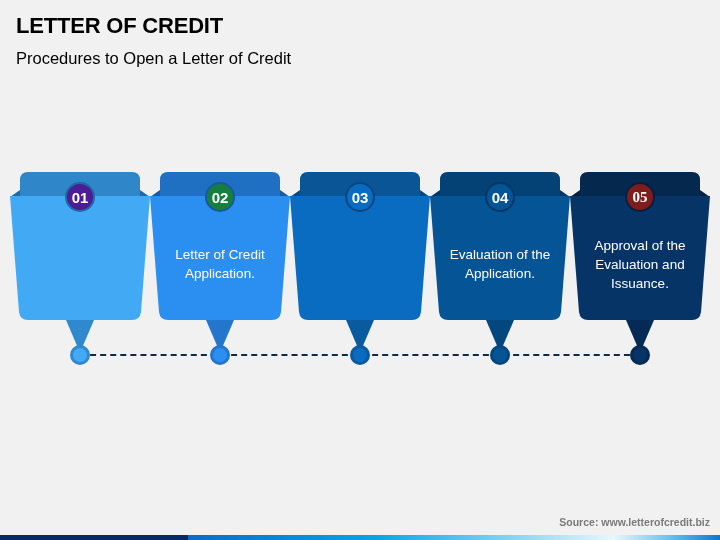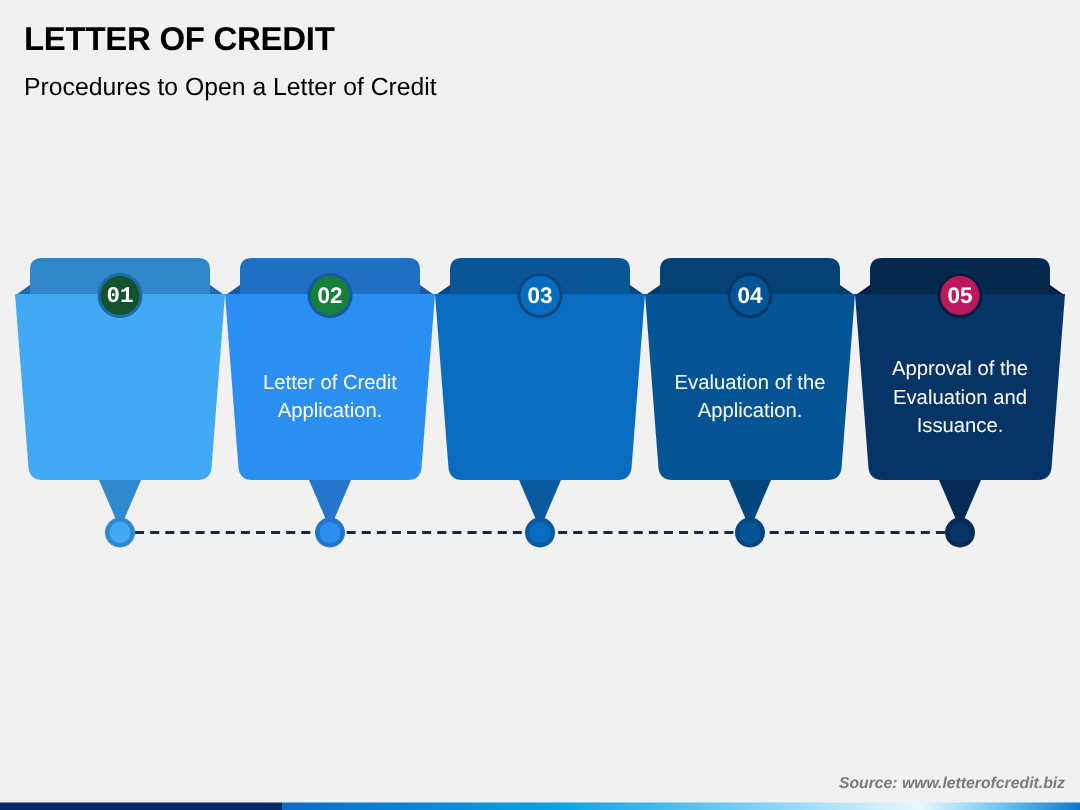--- a/index.html
+++ b/index.html
@@ -37,21 +37,21 @@
       position: absolute; left: 14px; top: 36px; width: 112px; height: 112px;
       display: flex; align-items: center; justify-content: center;
       text-align: center; color: #fff; font-size: 13.5px; line-height: 19px;
     }
     .step .node {
       position: absolute; left: 60px; top: 173px; width: 20px; height: 20px;
       border-radius: 50%; box-sizing: border-box;
     }
     .source {
       position: absolute; right: 10px; top: 516px;
-      font-size: 10.5px; font-style: italic; font-weight: bold; color: #7a7a7a;
+      font-size: 10.5px; font-weight: bold; color: #7a7a7a;
     }
     .bottom-bar {
       position: absolute; left: 0; top: 535px; width: 720px; height: 5px;
       display: flex;
     }
     .bottom-bar .navy { width: 188px; background: #062a66; }
     .bottom-bar .grad { flex: 1; background: linear-gradient(90deg, #0a6cc8 0%, #0aa3e6 35%, #7fd3f5 60%, #e8f7fd 80%, #6cc6f0 90%, #0a78d0 100%); }
   </style>
 </head>
 <body>
@@ -63,21 +63,21 @@
 
 <div id="steps-container">
     <div class="step" style="left: 10px;">
     <svg class="shape" width="140" height="195" viewBox="0 0 140 195">
       <path d="M10 8 Q10 0 18 0 L122 0 Q130 0 130 8 L130 25 L10 25 Z" fill="#2f86c8"></path>
       <path d="M0 25 L10 18 L10 25 Z" fill="#1f6aa8"></path>
       <path d="M140 25 L130 18 L130 25 Z" fill="#1f6aa8"></path>
       <path d="M0 24 L140 24 L131 140 Q130 148 122 148 L18 148 Q10 148 9 140 Z" fill="#42aaf5"></path>
       <path d="M56 148 L84 148 L72 176 L68 176 Z" fill="#3189cd"></path>
     </svg>
-    <div class="num" style="background:#14532d; border:2.5px solid #1f6aa8;font-family:Liberation Mono, monospace;">01</div>
+    <div class="num" style="background:#4c1d95; border:2.5px solid #1f6aa8;">01</div>
     <div class="node" style="background:#42aaf5; border:3px solid #3189cd;"></div>
   </div>
     <div class="step" style="left: 150px;">
     <svg class="shape" width="140" height="195" viewBox="0 0 140 195">
       <path d="M10 8 Q10 0 18 0 L122 0 Q130 0 130 8 L130 25 L10 25 Z" fill="#1f6fc2"></path>
       <path d="M0 25 L10 18 L10 25 Z" fill="#1a58a0"></path>
       <path d="M140 25 L130 18 L130 25 Z" fill="#1a58a0"></path>
       <path d="M0 24 L140 24 L131 140 Q130 148 122 148 L18 148 Q10 148 9 140 Z" fill="#2a8ff0"></path>
       <path d="M56 148 L84 148 L72 176 L68 176 Z" fill="#2376cc"></path>
     </svg>
@@ -109,21 +109,21 @@
     <div class="node" style="background:#055596; border:3px solid #04477e;"></div>
   </div>
     <div class="step" style="left: 570px;">
     <svg class="shape" width="140" height="195" viewBox="0 0 140 195">
       <path d="M10 8 Q10 0 18 0 L122 0 Q130 0 130 8 L130 25 L10 25 Z" fill="#05284f"></path>
       <path d="M0 25 L10 18 L10 25 Z" fill="#041f40"></path>
       <path d="M140 25 L130 18 L130 25 Z" fill="#041f40"></path>
       <path d="M0 24 L140 24 L131 140 Q130 148 122 148 L18 148 Q10 148 9 140 Z" fill="#073467"></path>
       <path d="M56 148 L84 148 L72 176 L68 176 Z" fill="#052a55"></path>
     </svg>
-    <div class="num" style="background:#be185d; border:2.5px solid #041f40;">05</div>
+    <div class="num" style="background:#7f1d1d; border:2.5px solid #041f40;font-family:Liberation Serif, serif;">05</div>
     <div class="text">Approval of the Evaluation and Issuance.</div>
     <div class="node" style="background:#073467; border:3px solid #052a55;"></div>
   </div>
   </div>
 
 <div class="source">Source: www.letterofcredit.biz</div>
 
 <div class="bottom-bar">
   <div class="navy"></div>
   <div class="grad"></div>

